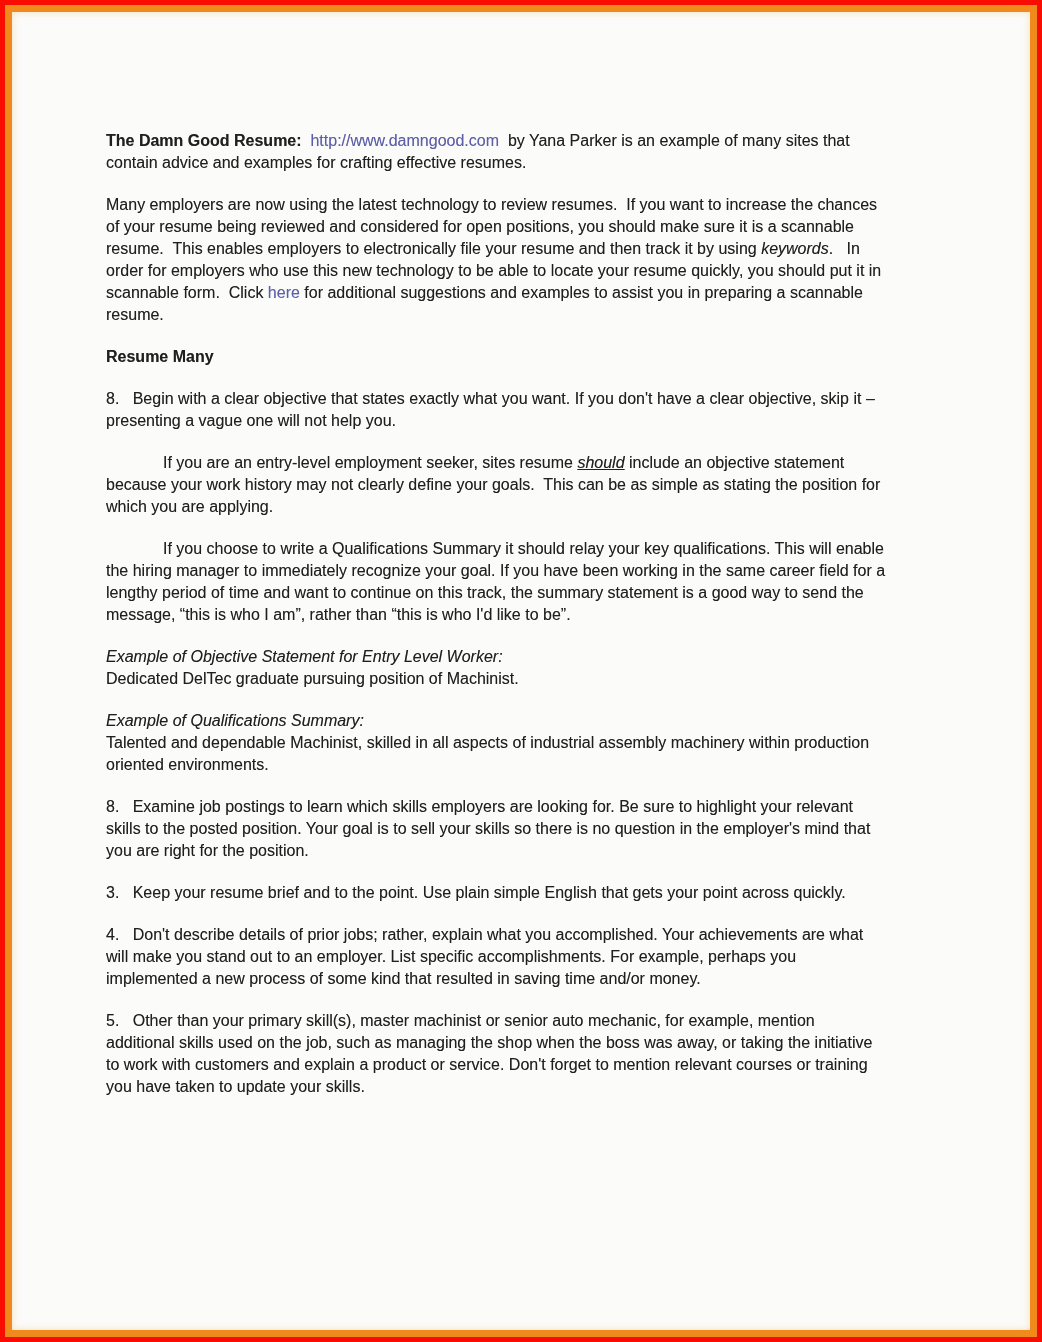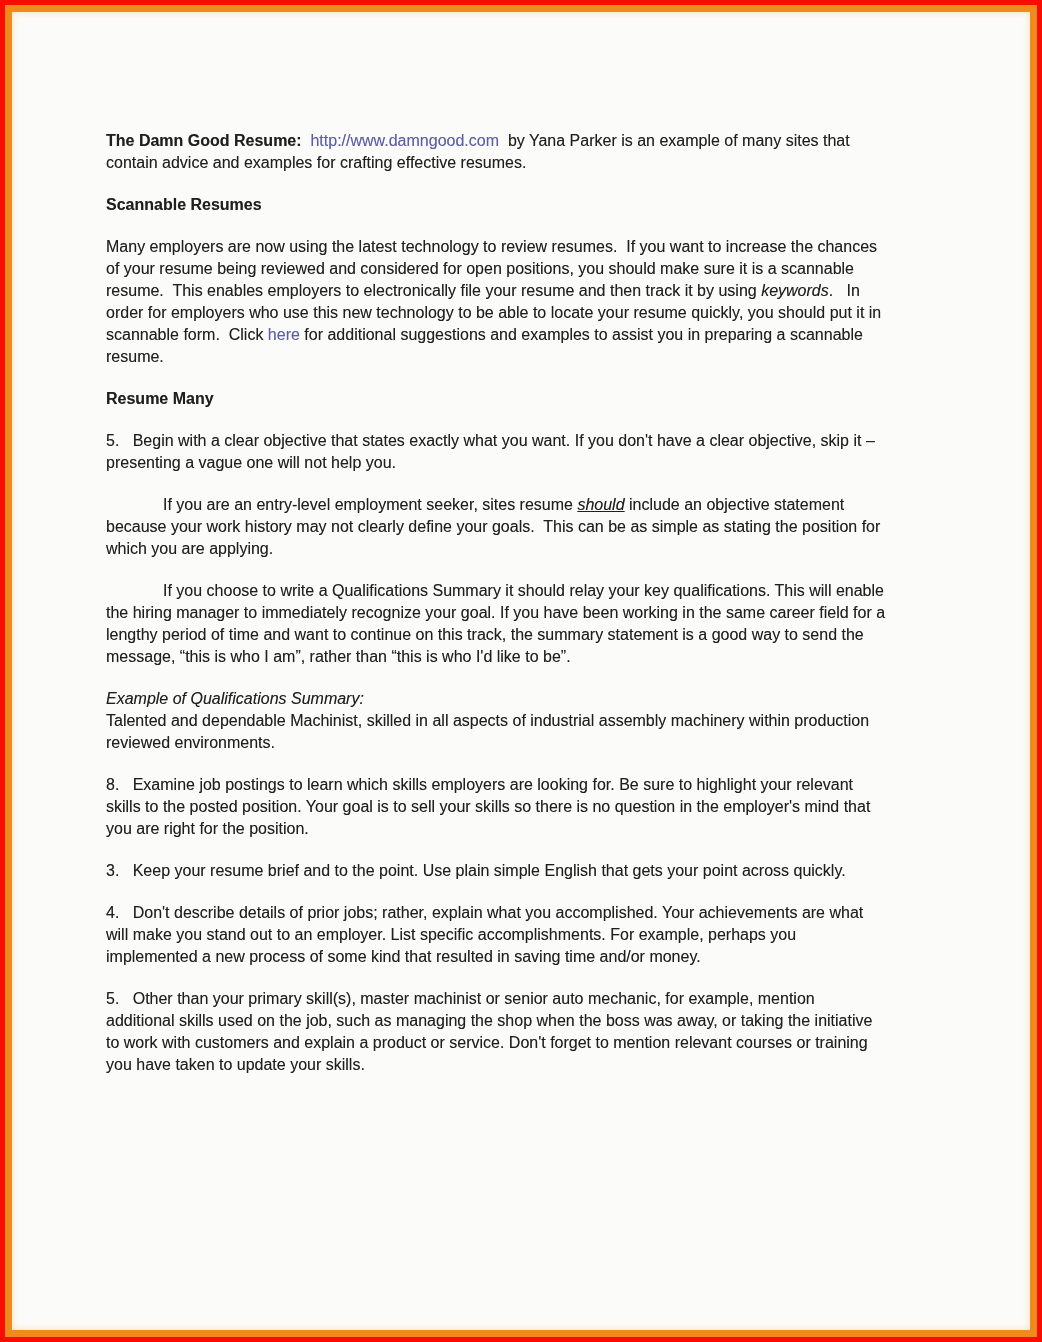--- a/index.html
+++ b/index.html
@@ -52,35 +52,35 @@
 </style>
 </head>
 <body>
 
 <div class="frame">
   <div class="frame-inner">
     <div class="page">
 
       <p class="para"><span class="bold">The Damn Good Resume:</span><span>  </span><a class="link">http://www.damngood.com</a><span>  by Yana Parker is an example of many sites that contain advice and examples for crafting effective resumes.</span></p>
 
-      <p class="heading">Scannable Resumes</p>
 
       <p class="para"><span>Many employers are now using the latest technology to review resumes.  If you want to increase the chances of your resume being reviewed and considered for open positions, you should make sure it is a scannable resume.  This enables employers to electronically file your resume and then track it by using </span><em>keywords</em><span>.   In order for employers who use this new technology to be able to locate your resume quickly, you should put it in scannable form.  Click </span><a class="link">here</a><span> for additional suggestions and examples to assist you in preparing a scannable resume.</span></p>
 
 
       <p class="heading">Resume Many</p>
 
-      <p class="para">5.   Begin with a clear objective that states exactly what you want. If you don't have a clear objective, skip it – presenting a vague one will not help you.</p>
+      <p class="para">8.   Begin with a clear objective that states exactly what you want. If you don't have a clear objective, skip it – presenting a vague one will not help you.</p>
 
       <p class="para indent"><span>If you are an entry-level employment seeker, sites resume </span><span class="u">should</span><span> include an objective statement because your work history may not clearly define your goals.  This can be as simple as stating the position for which you are applying.</span></p>
 
       <p class="para indent">If you choose to write a Qualifications Summary it should relay your key qualifications. This will enable the hiring manager to immediately recognize your goal. If you have been working in the same career field for a lengthy period of time and want to continue on this track, the summary statement is a good way to send the message, “this is who I am”, rather than “this is who I'd like to be”.</p>
 
+      <p class="para"><span class="example-label">Example of Objective Statement for Entry Level Worker:</span><span class="example-body">Dedicated DelTec graduate pursuing position of Machinist.</span></p>
 
-      <p class="para"><span class="example-label">Example of Qualifications Summary:</span><span class="example-body">Talented and dependable Machinist, skilled in all aspects of industrial assembly machinery within production reviewed environments.</span></p>
+      <p class="para"><span class="example-label">Example of Qualifications Summary:</span><span class="example-body">Talented and dependable Machinist, skilled in all aspects of industrial assembly machinery within production oriented environments.</span></p>
 
       <p class="para">8.   Examine job postings to learn which skills employers are looking for. Be sure to highlight your relevant skills to the posted position. Your goal is to sell your skills so there is no question in the employer's mind that you are right for the position.</p>
 
       <p class="para">3.   Keep your resume brief and to the point. Use plain simple English that gets your point across quickly.</p>
 
       <p class="para">4.   Don't describe details of prior jobs; rather, explain what you accomplished. Your achievements are what will make you stand out to an employer. List specific accomplishments. For example, perhaps you implemented a new process of some kind that resulted in saving time and/or money.</p>
 
       <p class="para">5.   Other than your primary skill(s), master machinist or senior auto mechanic, for example, mention additional skills used on the job, such as managing the shop when the boss was away, or taking the initiative to work with customers and explain a product or service. Don't forget to mention relevant courses or training you have taken to update your skills.</p>
 
     </div>

